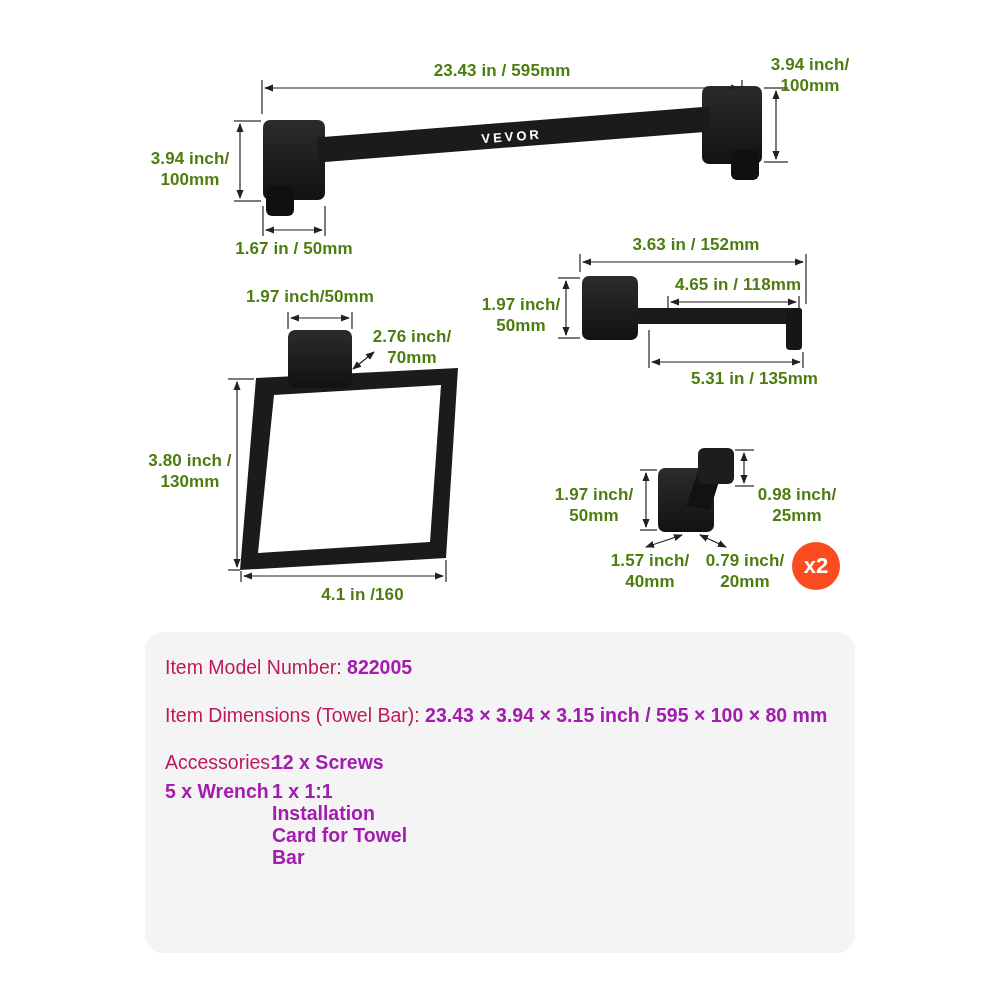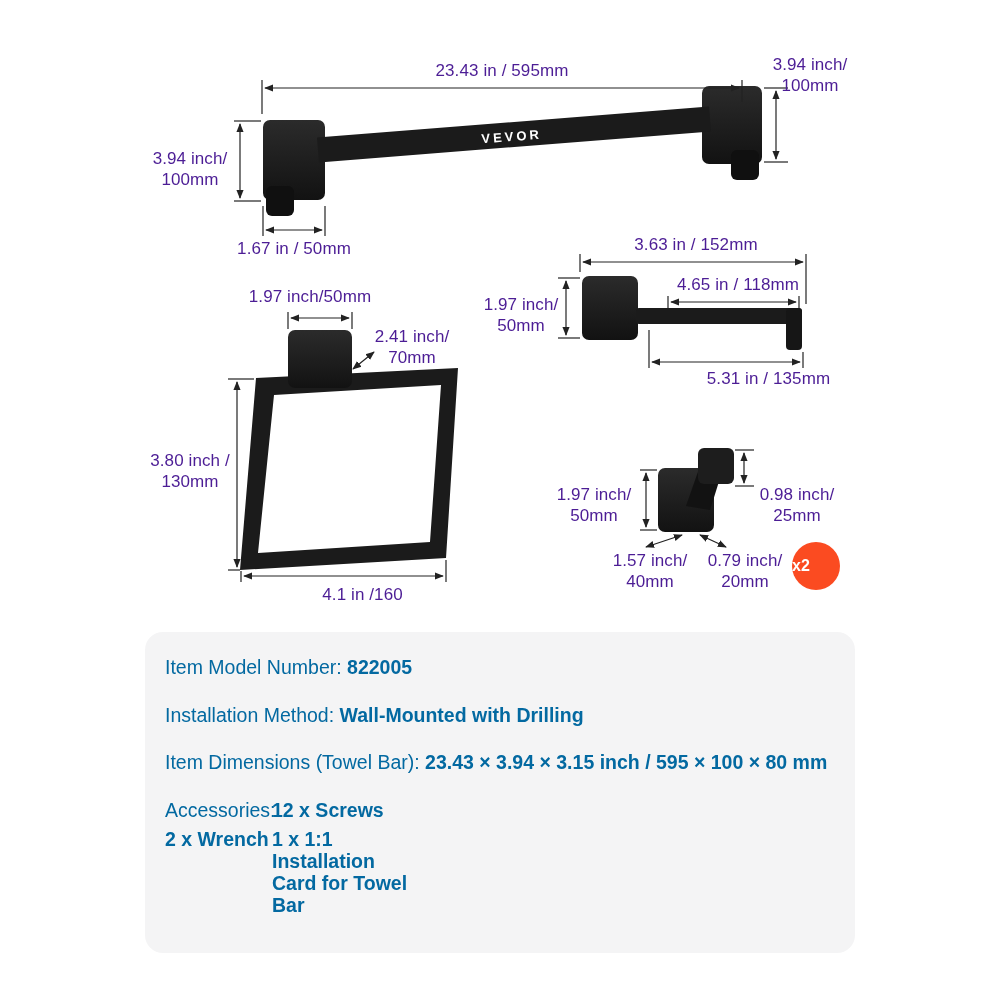--- a/index.html
+++ b/index.html
@@ -4,36 +4,36 @@
 <style>
   * { margin:0; padding:0; box-sizing:border-box; }
   html,body { background:#ffffff; }
   #stage {
     position:relative; width:1000px; height:1000px; background:#fff;
     font-family:"Liberation Sans", sans-serif; color:#141414; overflow:hidden;
   }
   #diagram-svg { position:absolute; left:0; top:0; }
   .dim {
     position:absolute; font-size:17px; line-height:21px; text-align:center;
-    color:#4c1d95; letter-spacing:0.1px;
+    color:#4d7c0f; letter-spacing:0.1px;font-weight:bold;
   }
   .dim .l { display:block; }
   .badge {
     position:absolute; width:48px; height:48px; border-radius:50%;
-    background:#fb4b21; color:#fff; font-weight:bold; font-size:16px;
-    line-height:48px; text-align:left;
+    background:#fb4b21; color:#fff; font-weight:bold; font-size:22px;
+    line-height:48px; text-align:center;
   }
   .spec-panel {
     position:absolute; left:145px; top:632px; width:710px; height:321px;
     background:#f4f4f5; border-radius:18px; padding:24px 20px 0 20px;
     font-size:19.5px;
   }
   .spec-row { line-height:22px; margin-bottom:25.5px; color:#161616; }
-  .spec-label { color:#0369a1; }
-  .spec-val { color:#0369a1; font-weight:bold; }
+  .spec-label { color:#be185d; }
+  .spec-val { color:#a21caf; font-weight:bold; }
   .acc { display:grid; grid-template-columns:107px 148px auto; row-gap:7px; }
 </style>
 </head>
 <body>
 
 <div id="stage">
 
   <svg id="diagram-svg" width="1000" height="620" viewBox="0 0 1000 620">
     <defs>
       <linearGradient id="gPlate" x1="0" y1="0" x2="0" y2="1">
@@ -138,26 +138,26 @@
 
   <div class="dim" style="left:606px;top:234px;width:180px">3.63 in / 152mm</div>
 
   <div class="dim" style="left:480px;top:294px;width:82px">
     <span class="l">1.97 inch/</span>
     <span class="l">50mm</span>
   </div>
 
   <div class="dim" style="left:658px;top:274px;width:160px">4.65 in / 118mm</div>
 
-  <div class="dim" style="left:686px;top:368px;width:165px">5.31 in / 135mm</div>
+  <div class="dim" style="left:672px;top:368px;width:165px">5.31 in / 135mm</div>
 
   <div class="dim" style="left:228px;top:286px;width:164px">1.97 inch/50mm</div>
 
   <div class="dim" style="left:366px;top:326px;width:92px">
-    <span class="l">2.41 inch/</span>
+    <span class="l">2.76 inch/</span>
     <span class="l">70mm</span>
   </div>
 
   <div class="dim" style="left:146px;top:450px;width:88px">
     <span class="l">3.80 inch /</span>
     <span class="l">130mm</span>
   </div>
 
   <div class="dim" style="left:280px;top:584px;width:165px">4.1 in /160</div>
 
@@ -179,29 +179,26 @@
   <div class="dim" style="left:700px;top:550px;width:90px">
     <span class="l">0.79 inch/</span>
     <span class="l">20mm</span>
   </div>
 
   <div class="badge" style="left:792px;top:542px">x2</div>
 
   <div class="spec-panel">
     <div class="spec-row">
       <span class="spec-label">Item Model Number: </span><span class="spec-val">822005</span>
-    </div>
-    <div class="spec-row">
-      <span class="spec-label">Installation Method: </span><span class="spec-val">Wall-Mounted with Drilling</span>
     </div>
     <div class="spec-row">
       <span class="spec-label">Item Dimensions (Towel Bar): </span><span class="spec-val">23.43 × 3.94 × 3.15 inch / 595 × 100 × 80 mm</span>
     </div>
     <div class="spec-row acc">
       <span class="spec-label">Accessories: </span>
       <span class="spec-val">12 x Screws</span>
       <span></span>
-      <span class="spec-val">2 x Wrench</span>
+      <span class="spec-val">5 x Wrench</span>
       <span class="spec-val">1 x 1:1 Installation Card for Towel Bar</span>
     </div>
   </div>
 
 </div>
 
 </body></html>

